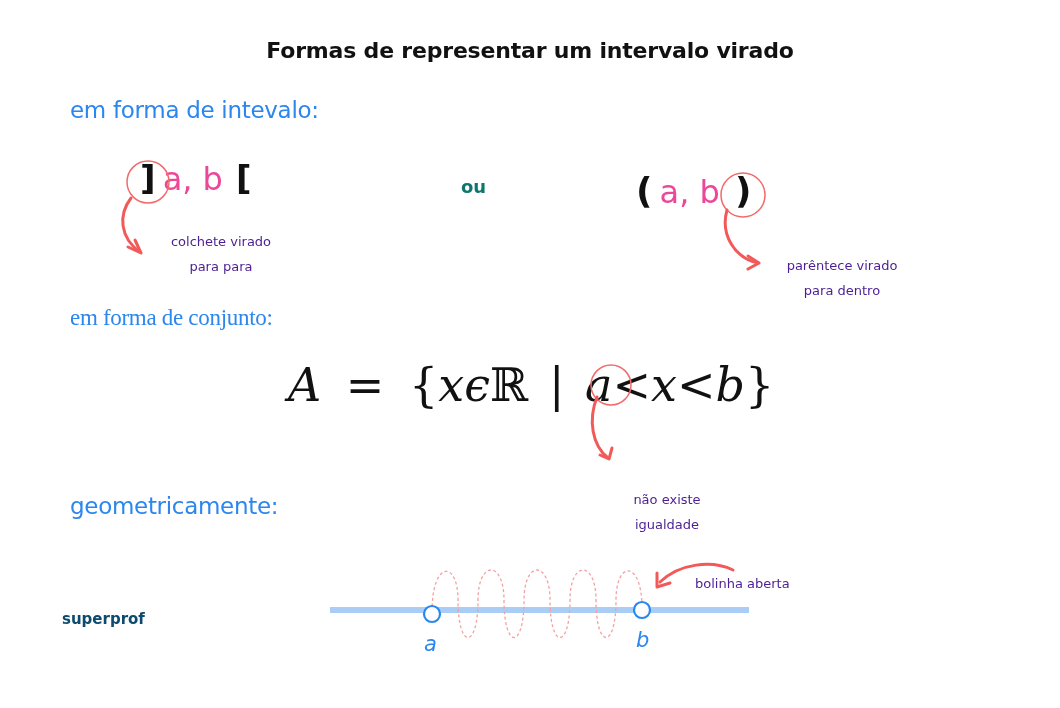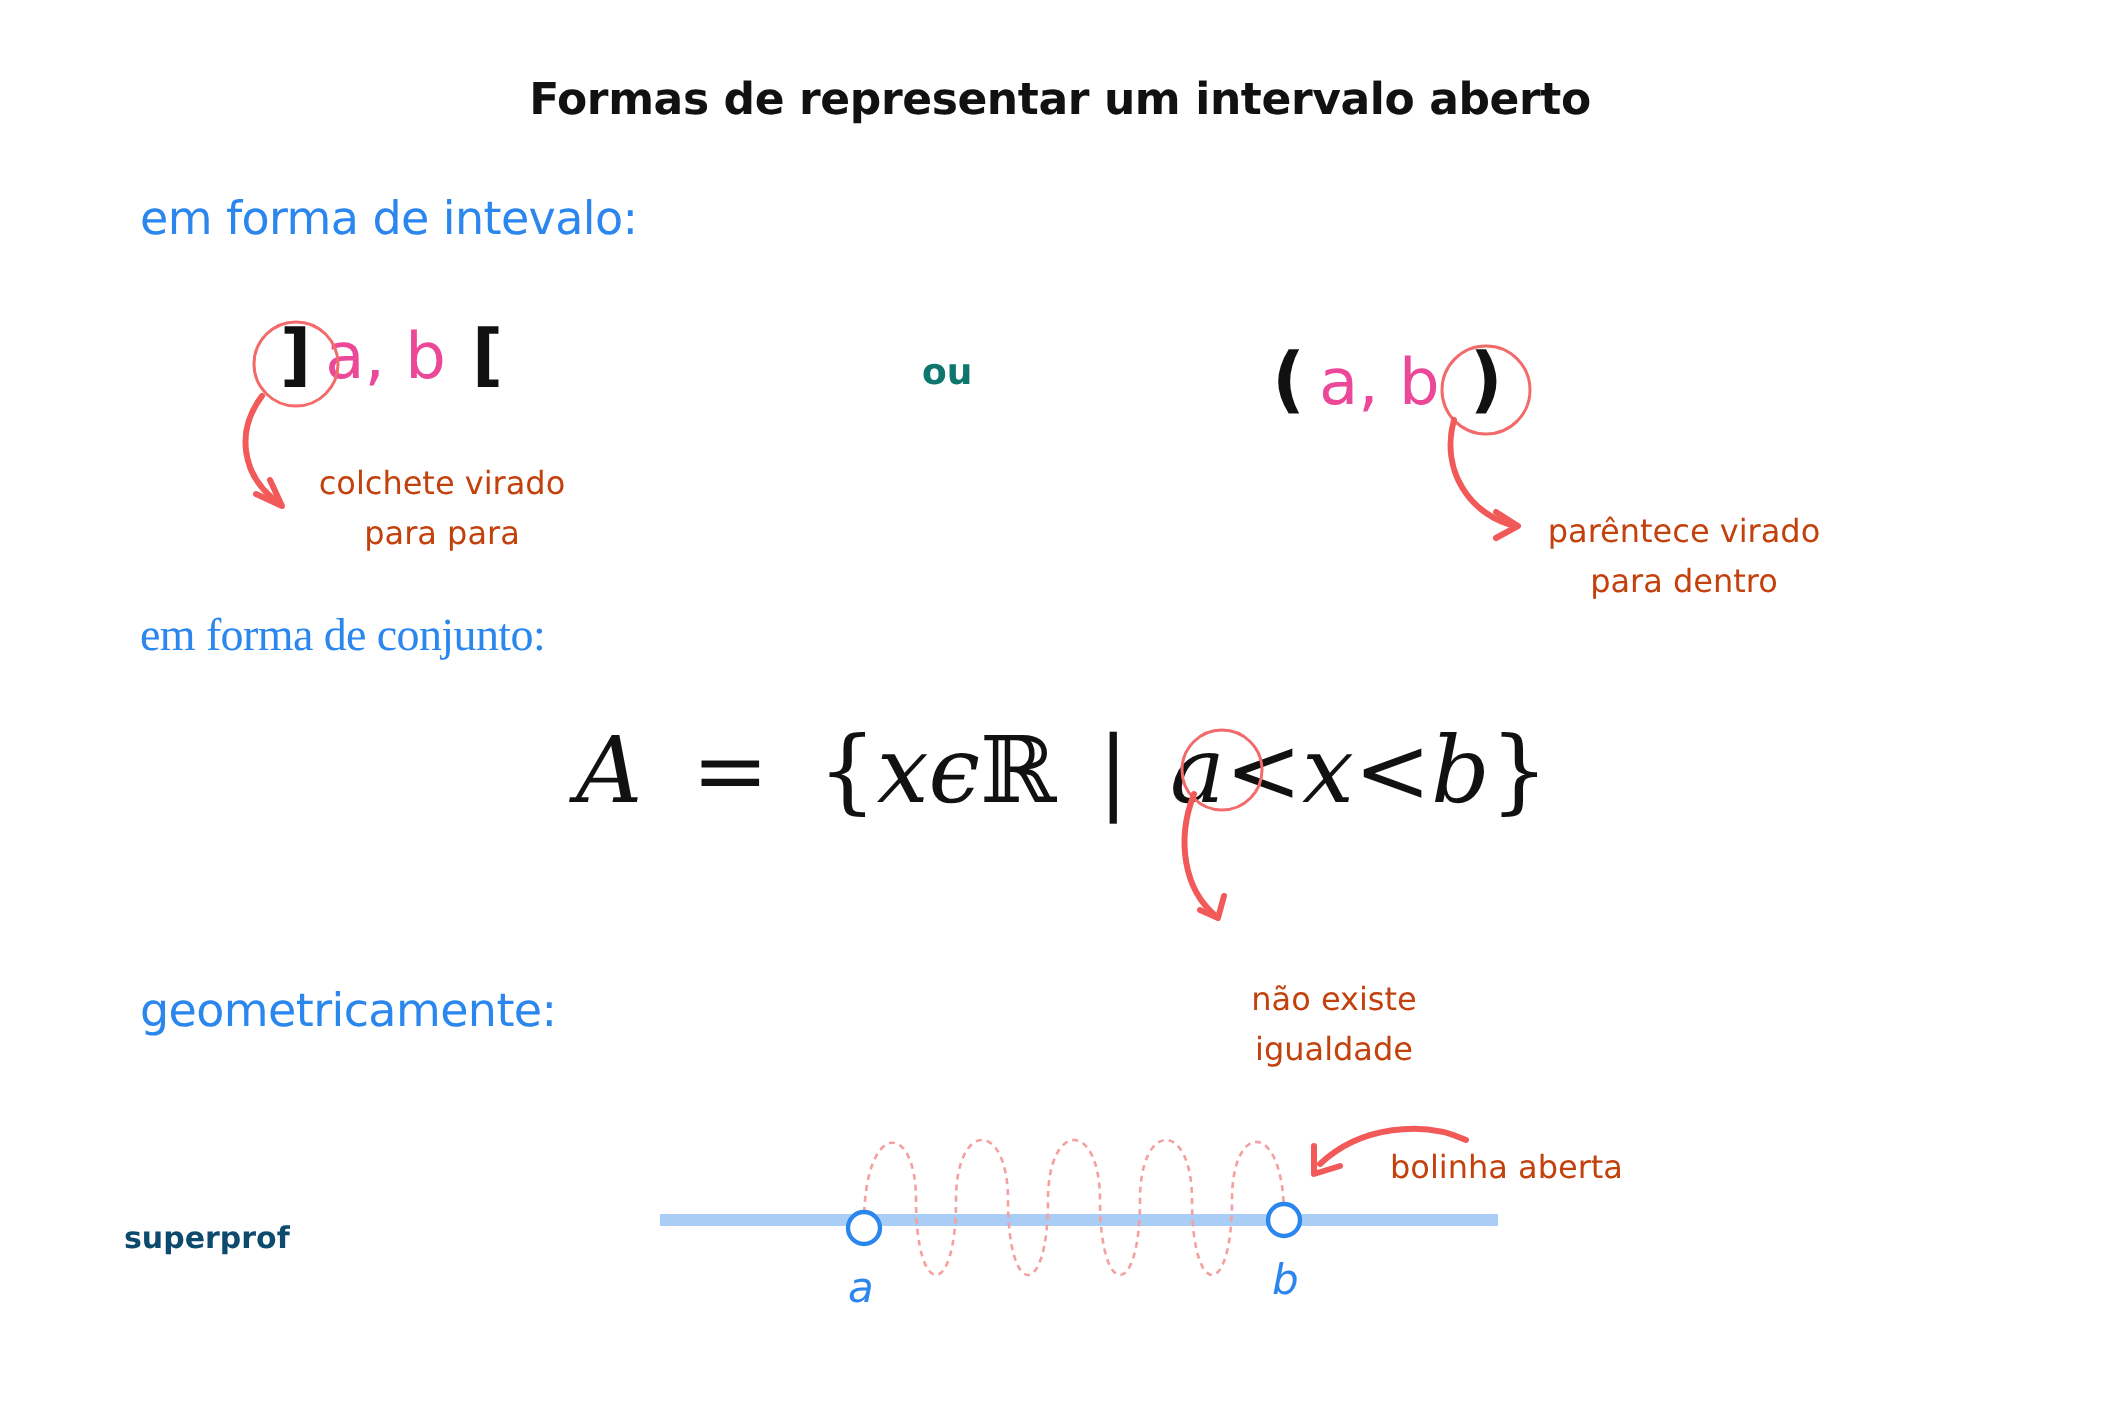--- a/index.html
+++ b/index.html
@@ -2,34 +2,34 @@
 <html><head>
   <meta charset="utf-8">
   <style>
     html, body { margin: 0; padding: 0; background: #ffffff; }
     body { width: 1060px; height: 708px; position: relative; overflow: hidden;
            font-family: "DejaVu Sans", sans-serif; color: #111; }
     .abs { position: absolute; }
     .title { left: 0; width: 1060px; top: 38px; text-align: center;
              font-family: "DejaVu Sans", sans-serif; font-weight: bold; font-size: 22px; color: #111; letter-spacing: -0.2px; }
     .section { font-family: "DejaVu Sans", sans-serif; font-size: 23px; color: #2b86ee; letter-spacing: -0.3px; }
-    .note { font-family: "DejaVu Sans", sans-serif; font-size: 16px; color: #c2410c; text-align: center; line-height: 25px; }
+    .note { font-family: "DejaVu Sans", sans-serif; font-size: 13px; color: #4c1d95; text-align: center; line-height: 25px; }
     .bracket { font-family: "DejaVu Sans", sans-serif; font-weight: bold; font-size: 34px; color: #111; }
     .ital { font-family: "DejaVu Sans", sans-serif; font-size: 32px; color: #ec4899; }
     .ou { font-family: "DejaVu Sans", sans-serif; font-weight: bold; font-size: 18px; color: #0f766e; }
     .formula { font-family: "DejaVu Serif", serif; font-size: 46px; color: #111; white-space: nowrap; }
     .formula .it { font-style: italic; }
     .brand { font-family: "DejaVu Sans", sans-serif; font-weight: bold; font-size: 15px; color: #0c4a6e; }
     .ptlabel { font-family: "DejaVu Sans", sans-serif; font-style: italic; font-size: 21px; color: #2b86ee; }
     svg.overlay { position: absolute; left: 0; top: 0; }
   </style>
 </head>
 <body>
 
-<div class="abs title">Formas de representar um intervalo aberto</div>
+<div class="abs title">Formas de representar um intervalo virado</div>
 
 <div class="abs section" style="left:70px; top:97px;">em forma de intevalo:</div>
 
 <div class="abs" style="left:140px; top:158px; white-space:nowrap;">
   <span class="bracket">]</span>
   <span class="ital" style="margin-left:2px;">a, b</span>
   <span class="bracket" style="margin-left:8px;">[</span>
 </div>
 
 <div class="abs ou" style="left:461px; top:176px;">ou</div>

